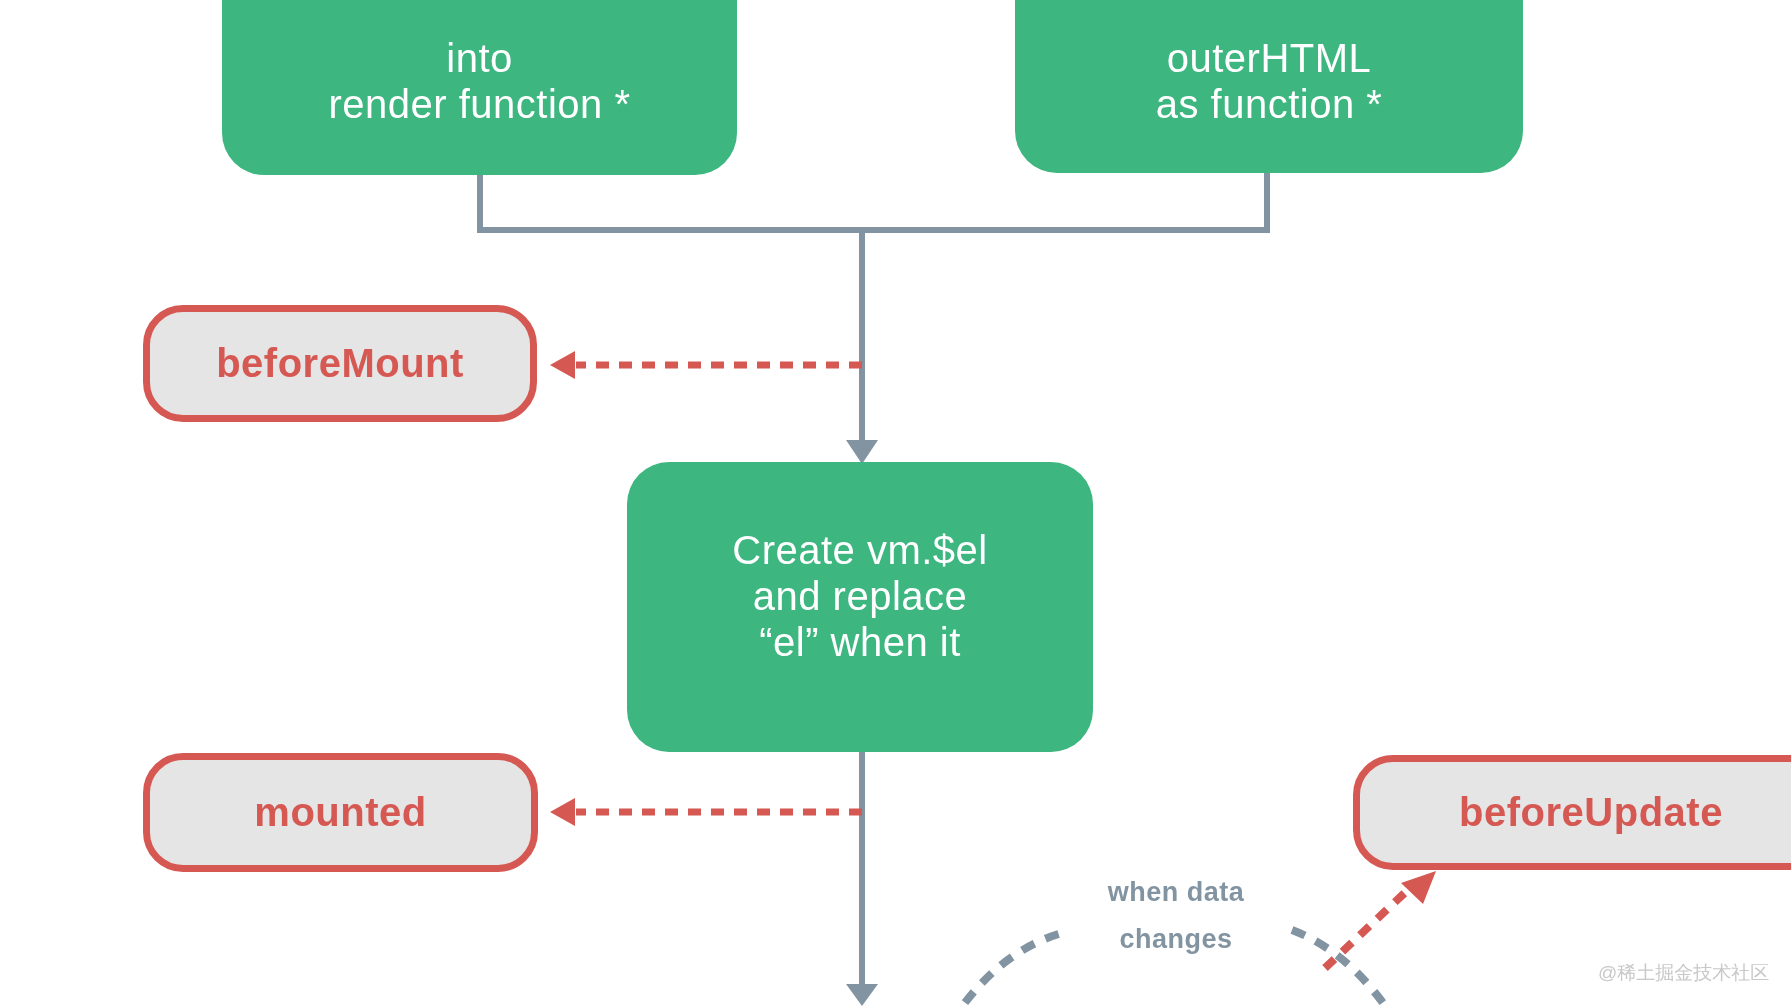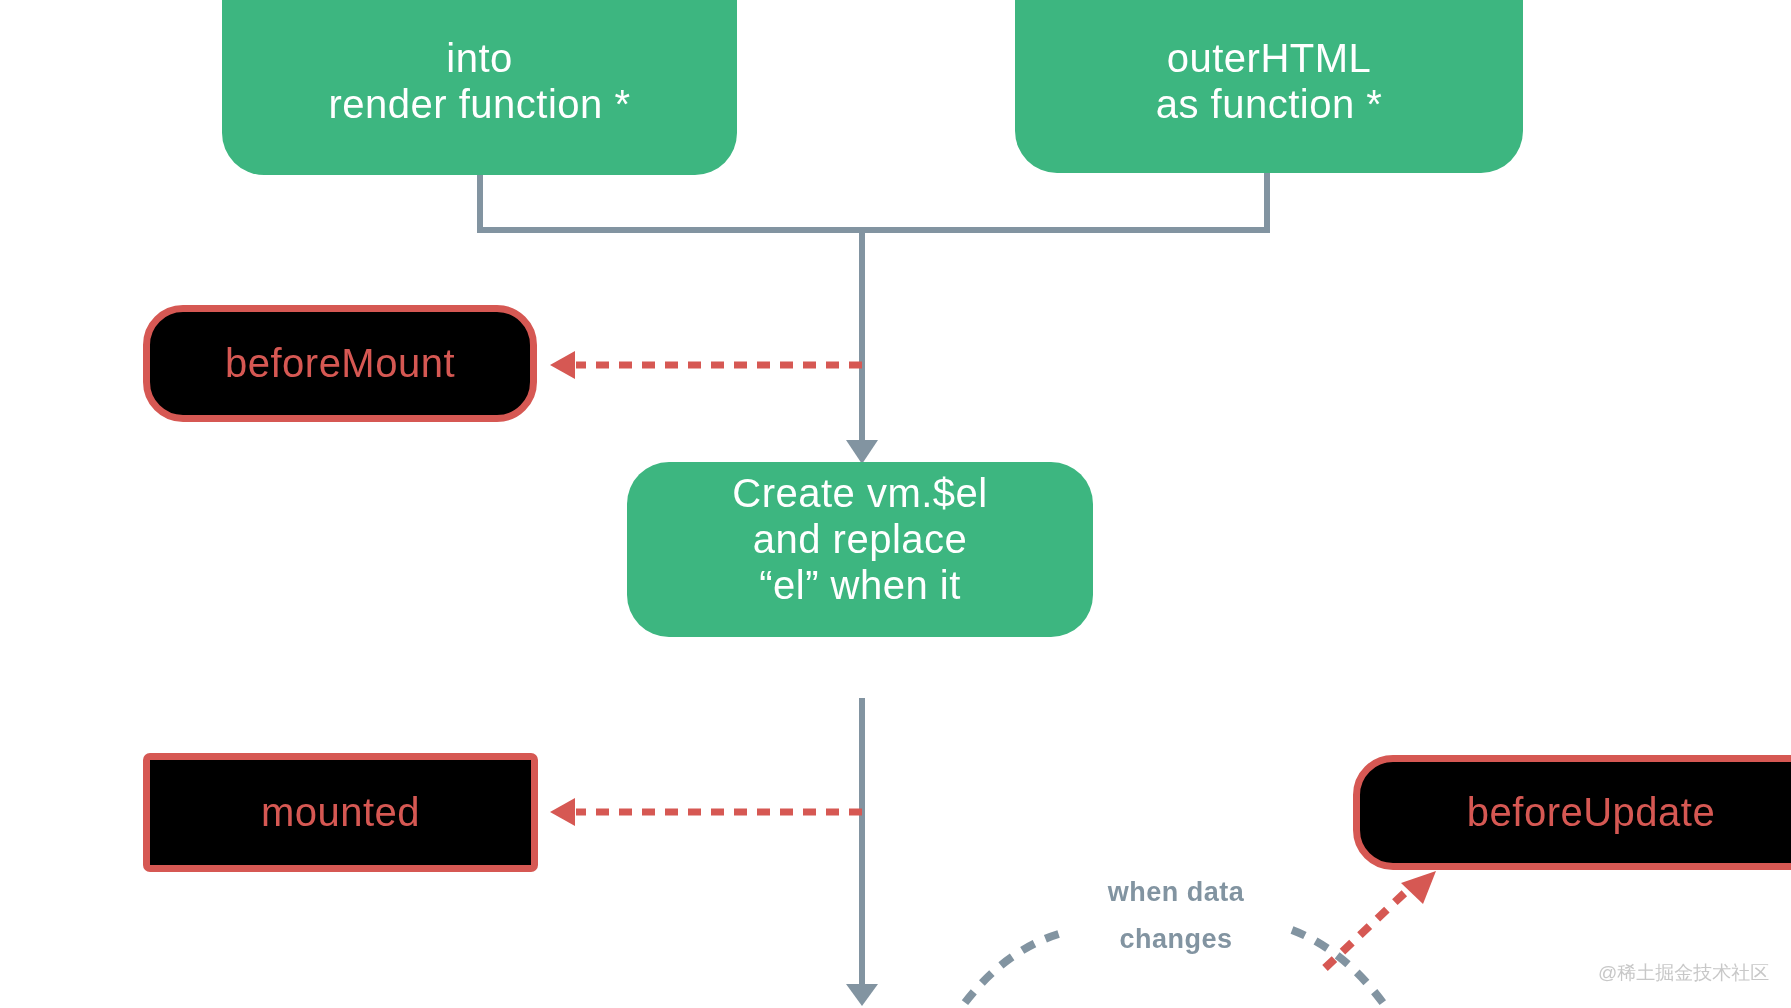--- a/index.html
+++ b/index.html
@@ -37,38 +37,38 @@
   .green-box span{display:block;width:100%;}
   .box-compile-left{left:222px;top:-85px;width:515px;height:212px;padding-bottom:48px;box-sizing:content-box;}
   .box-compile-right{left:1015px;top:-95px;width:508px;height:222px;padding-bottom:46px;box-sizing:content-box;}
   .box-compile-left,.box-compile-right{height:auto;}
   .box-compile-left{height:260px;}
   .box-compile-right{height:268px;}
   .box-compile-left,.box-compile-right{padding-bottom:0;}
   .box-compile-left span:last-child{margin-bottom:48px;}
   .box-compile-right span:last-child{margin-bottom:46px;}
   .box-create{
-    left:627px;top:462px;width:466px;height:175px;
+    left:627px;top:462px;width:466px;height:290px;
     justify-content:center;padding-bottom:22px;box-sizing:border-box;
   }
 
   .hook-box{
     position:absolute;
     border:7px solid var(--red);
     border-radius:40px;
-    background:#000000;
+    background:#e5e5e5;
     color:var(--red);
-    font-weight:normal;
+    font-weight:bold;
     font-size:40px;
     display:flex;align-items:center;justify-content:center;
     box-sizing:border-box;
     letter-spacing:0.5px;
   }
   .box-before-mount{left:143px;top:305px;width:394px;height:117px;}
-  .box-mounted{left:143px;top:753px;width:395px;height:119px;border-radius:7px;}
+  .box-mounted{left:143px;top:753px;width:395px;height:119px;}
   .box-before-update{left:1353px;top:755px;width:476px;height:115px;}
 
   .note{
     position:absolute;
     left:976px;top:869px;width:400px;
     color:var(--slate);
     font-weight:bold;
     font-size:27px;line-height:47px;
     text-align:center;
     letter-spacing:0.5px;

